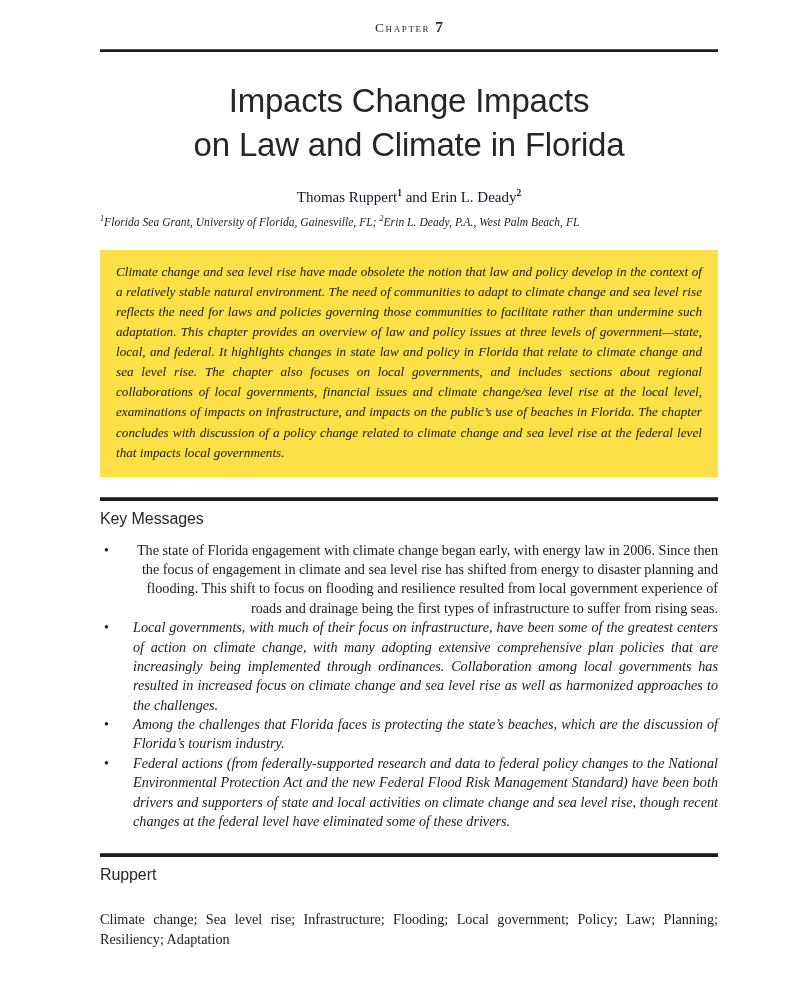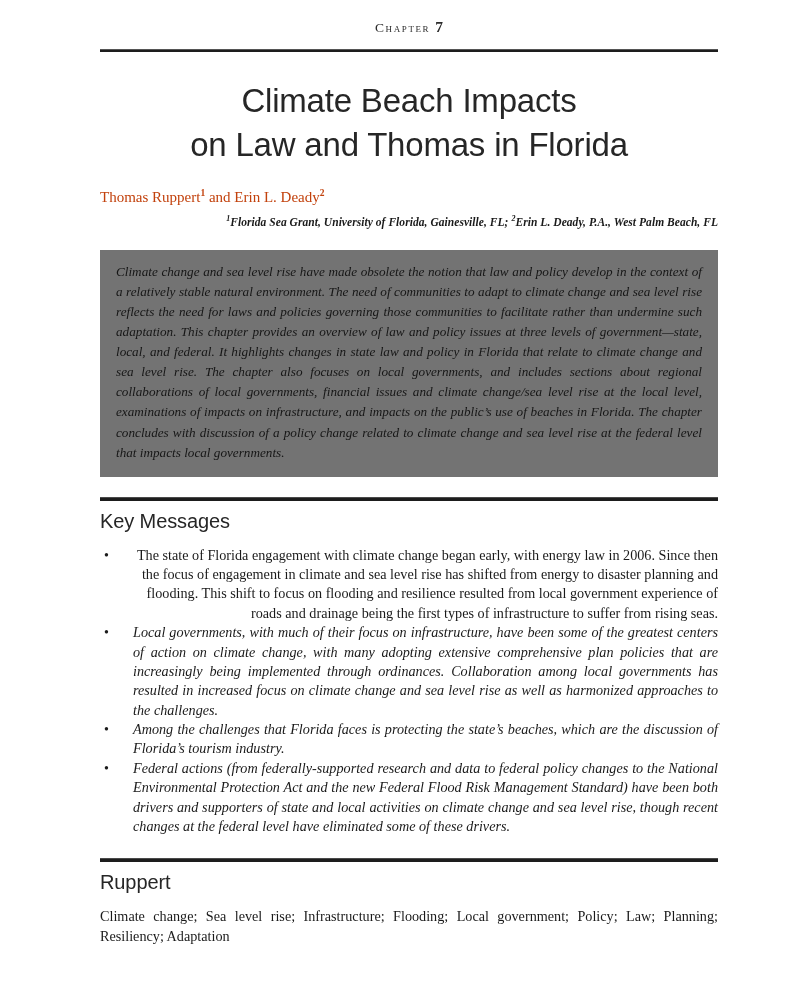--- a/index.html
+++ b/index.html
@@ -70,63 +70,62 @@
     font-size: 33px;
     line-height: 1.32;
     color: #262626;
     margin-top: 27px;
     letter-spacing: -0.2px;
   }
   .title-line { display: block; }
 
   
   .authors {
+    text-align: center;
+    font-family: "Liberation Serif", serif;
+    font-size: 15px;
+    color: #0f172a;
+    margin-top: 20px;
+  }
+  .authors sup { font-size: 9.5px; vertical-align: super; font-weight: 700; }
+
+  .affil {
     text-align: left;
-    font-family: "Liberation Serif", serif;
-    font-size: 15px;
-    color: #c2410c;
-    margin-top: 20px;
-  }
-  .authors sup { font-size: 9.5px; vertical-align: super; font-weight: 700; }
-
-  .affil {
-    text-align: right;
     font-family: "Liberation Serif", serif;
     font-style: italic;
     font-size: 11.5px;
     color: #1a1a1a;
     margin-top: 8px;
     letter-spacing: 0.05px;
-    font-weight: bold;
   }
   .affil sup { font-size: 8px; vertical-align: super; }
 
   
   .abstract {
     margin-top: 22px;
-    background: #737373;
+    background: #fde047;
     padding: 12px 16px 14px 16px;
     box-sizing: border-box;
   }
   .abstract p {
     margin: 0;
     font-family: "Liberation Serif", serif;
     font-style: italic;
     font-size: 13.2px;
     line-height: 1.52;
     text-align: justify;
     color: #161616;
   }
 
   
   .section-block { margin-top: 20px; }
   .section-title {
     font-family: "Liberation Sans", sans-serif;
     font-weight: 400;
-    font-size: 20px;
+    font-size: 16px;
     color: #262626;
     margin-top: 9px;
     letter-spacing: -0.1px;
   }
 
   
   ul.bullets {
     list-style: none;
     margin: 13px 0 0 0;
     padding: 0;
@@ -147,43 +146,43 @@
     font-size: 14px;
     line-height: 1.365;
     color: #1a1a1a;
   }
   ul.bullets li .txt { display: block; }
   ul.bullets li.justify .txt { text-align: justify; font-style: italic; }
   ul.bullets li.left .txt { text-align: right; }
 
   
   .keywords-text {
-    margin-top: 13px;
+    margin-top: 26px;
     font-family: "Liberation Serif", serif;
     font-size: 14.2px;
     line-height: 1.38;
     text-align: justify;
     color: #1a1a1a;
   }
 </style>
 </head>
 <body>
 
 <div class="page">
   <div class="content">
 
     <div class="chapter-head">
       <span>Chapter</span>
       <span class="num">7</span>
     </div>
     <div class="rule-thin"></div>
 
     <h1 class="title">
-      <span class="title-line">Climate Beach Impacts</span>
-      <span class="title-line">on Law and Thomas in Florida</span>
+      <span class="title-line">Impacts Change Impacts</span>
+      <span class="title-line">on Law and Climate in Florida</span>
     </h1>
 
     <div class="authors">
       <span>Thomas Ruppert</span><sup>1</sup><span> and </span><span>Erin L. Deady</span><sup>2</sup>
     </div>
 
     <div class="affil">
       <sup>1</sup><span>Florida Sea Grant, University of Florida, Gainesville, FL; </span><sup>2</sup><span>Erin L. Deady, P.A., West Palm Beach, FL</span>
     </div>
 

